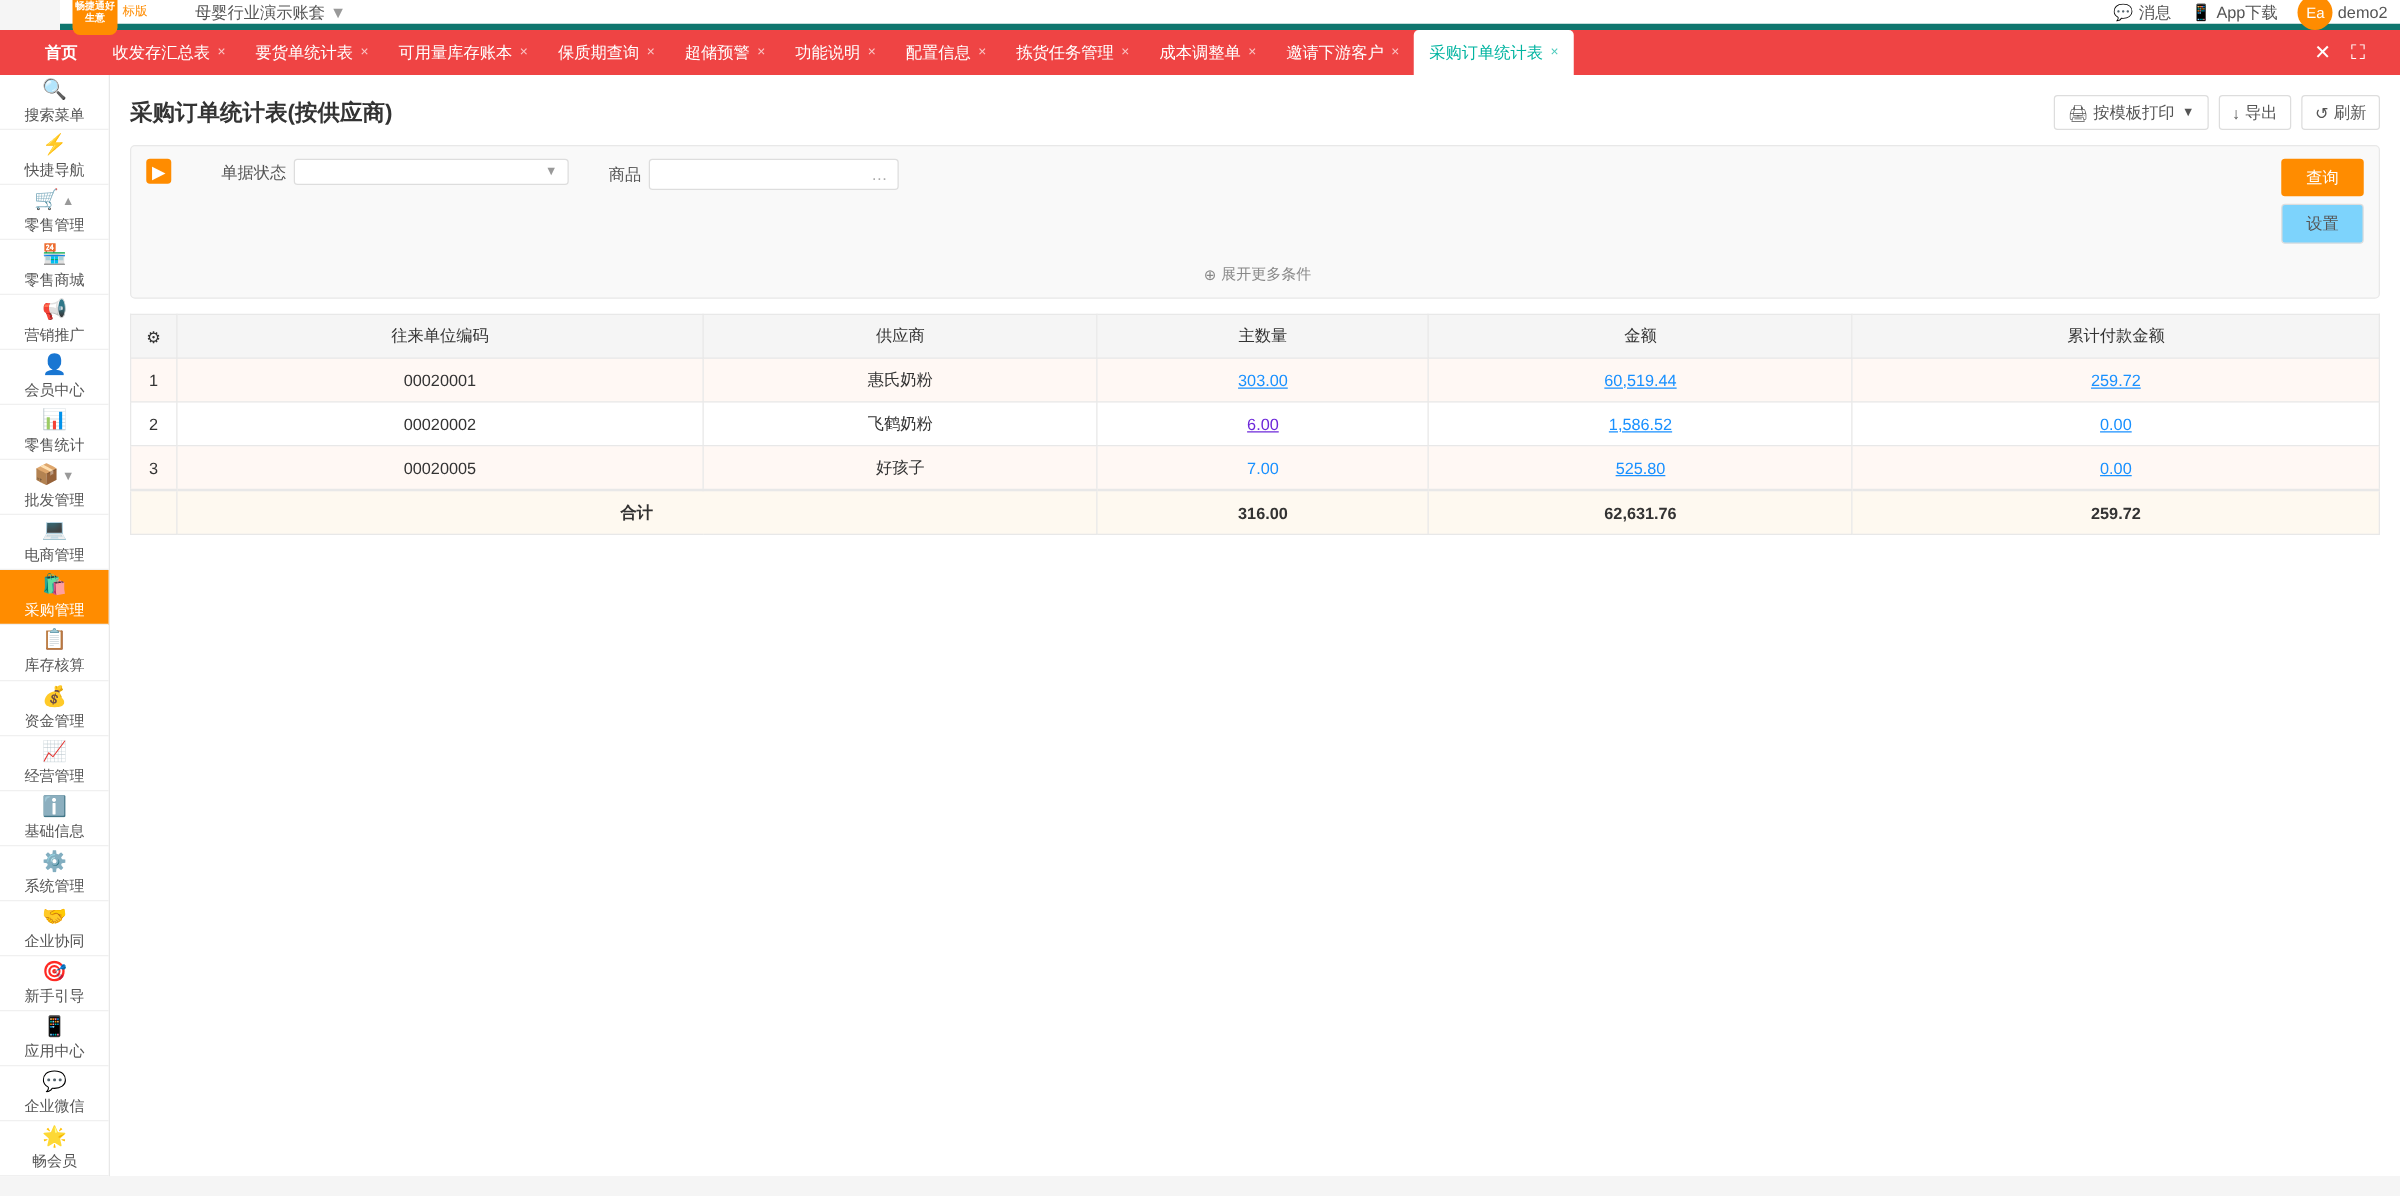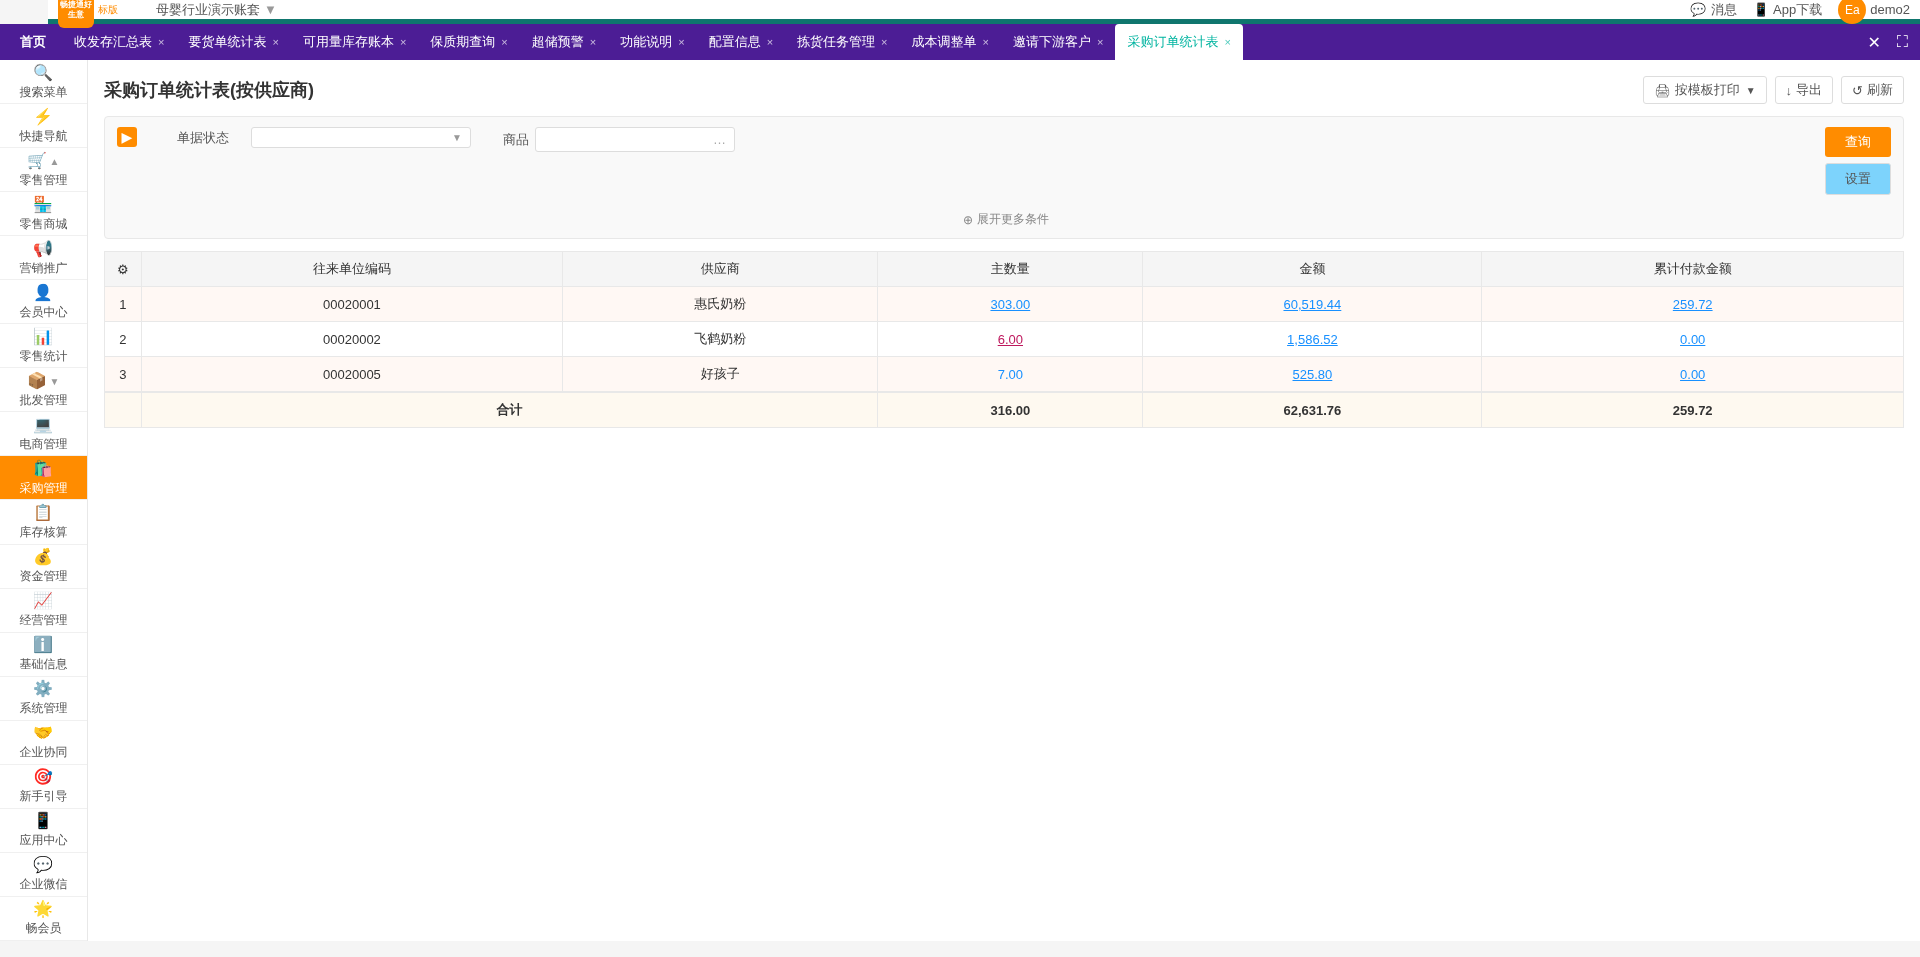--- a/index.html
+++ b/index.html
@@ -10,21 +10,21 @@
     .logo-area { display: flex; align-items: center; width: 88px; }
     .logo-icon { width: 36px; height: 36px; background: #ff8c00; border-radius: 6px; display: flex; align-items: center; justify-content: center; color: #fff; font-size: 10px; font-weight: bold; line-height: 1.2; text-align: center; }
     .logo-text { font-size: 10px; color: #ff8c00; margin-left: 4px; line-height: 1.3; }
     .company-select { display: flex; align-items: center; margin-left: 10px; font-size: 13px; color: #555; cursor: pointer; }
     .company-select .arrow { margin-left: 4px; color: #999; }
     .top-right { margin-left: auto; display: flex; align-items: center; gap: 16px; }
     .top-right-item { display: flex; align-items: center; gap: 4px; color: #555; font-size: 13px; cursor: pointer; }
     .avatar { width: 28px; height: 28px; border-radius: 50%; background: #ff8c00; display: flex; align-items: center; justify-content: center; color: #fff; font-size: 12px; }
 
     
-    .nav-tabs { height: 36px; background: #4c1d95; display: flex; align-items: center; padding: 0 4px; overflow: hidden; }
+    .nav-tabs { height: 36px; background: #ef4444; display: flex; align-items: center; padding: 0 20px; overflow: hidden; }
     .nav-tab { height: 36px; padding: 0 12px; display: flex; align-items: center; font-size: 13px; color: #fff; cursor: pointer; white-space: nowrap; position: relative; }
     .nav-tab.active { background: #fff; color: #00b4a0; border-radius: 4px 4px 0 0; text-align: center; }
     .nav-tab .close-icon { margin-left: 6px; font-size: 11px; opacity: 0.7; }
     .nav-tab-home { padding: 0 16px; font-weight: bold; }
     .nav-close-btn { margin-left: auto; color: #fff; font-size: 16px; cursor: pointer; padding: 0 8px; }
     .nav-max-btn { color: #fff; font-size: 16px; cursor: pointer; padding: 0 8px; }
 
     
     .layout { display: flex; height: calc(957px - 76px); }
     .sidebar { width: 88px; background: #fff; border-right: 1px solid #e8e8e8; display: flex; flex-direction: column; overflow-y: auto; flex-shrink: 0; }
@@ -265,21 +265,21 @@
           </button>
         </div>
       </div>
 
       <div class="filter-bar">
         <div style="display:flex;align-items:flex-start;gap:12px;">
 
           <div class="toggle-btn">▶</div>
 
 
-          <div style="display:flex;align-items:center;gap:22px;margin-left:20px;">
+          <div style="display:flex;align-items:center;gap:6px;margin-left:20px;">
             <span class="filter-label">单据状态</span>
             <div class="filter-select" style="min-width:220px;">
               <span style="flex:1;"></span>
               <span class="select-arrow">▼</span>
             </div>
           </div>
 
           <div style="display:flex;align-items:center;gap:6px;margin-left:20px;">
             <span class="filter-label">商品</span>
             <div class="filter-input" style="display:flex;align-items:center;min-width:200px;">
@@ -335,21 +335,21 @@
       <td>00020001</td>
       <td>惠氏奶粉</td>
       <td style="color:#1890ff;text-decoration:underline;cursor:pointer;">303.00</td>
       <td style="color:#1890ff;text-decoration:underline;cursor:pointer;">60,519.44</td>
       <td style="color:#1890ff;text-decoration:underline;cursor:pointer;">259.72</td>
     </tr>
             <tr class="row-even">
       <td>2</td>
       <td>00020002</td>
       <td>飞鹤奶粉</td>
-      <td style="color:#be185d;text-decoration:underline;cursor:pointer;">6.00</td>
+      <td style="color:#6d28d9;text-decoration:underline;cursor:pointer;">6.00</td>
       <td style="color:#1890ff;text-decoration:underline;cursor:pointer;">1,586.52</td>
       <td style="color:#1890ff;text-decoration:underline;cursor:pointer;">0.00</td>
     </tr>
             <tr class="row-odd">
       <td>3</td>
       <td>00020005</td>
       <td>好孩子</td>
       <td style="color:#1890ff;cursor:pointer;margin-top:31px;">7.00</td>
       <td style="color:#1890ff;text-decoration:underline;cursor:pointer;">525.80</td>
       <td style="color:#1890ff;text-decoration:underline;cursor:pointer;">0.00</td>

